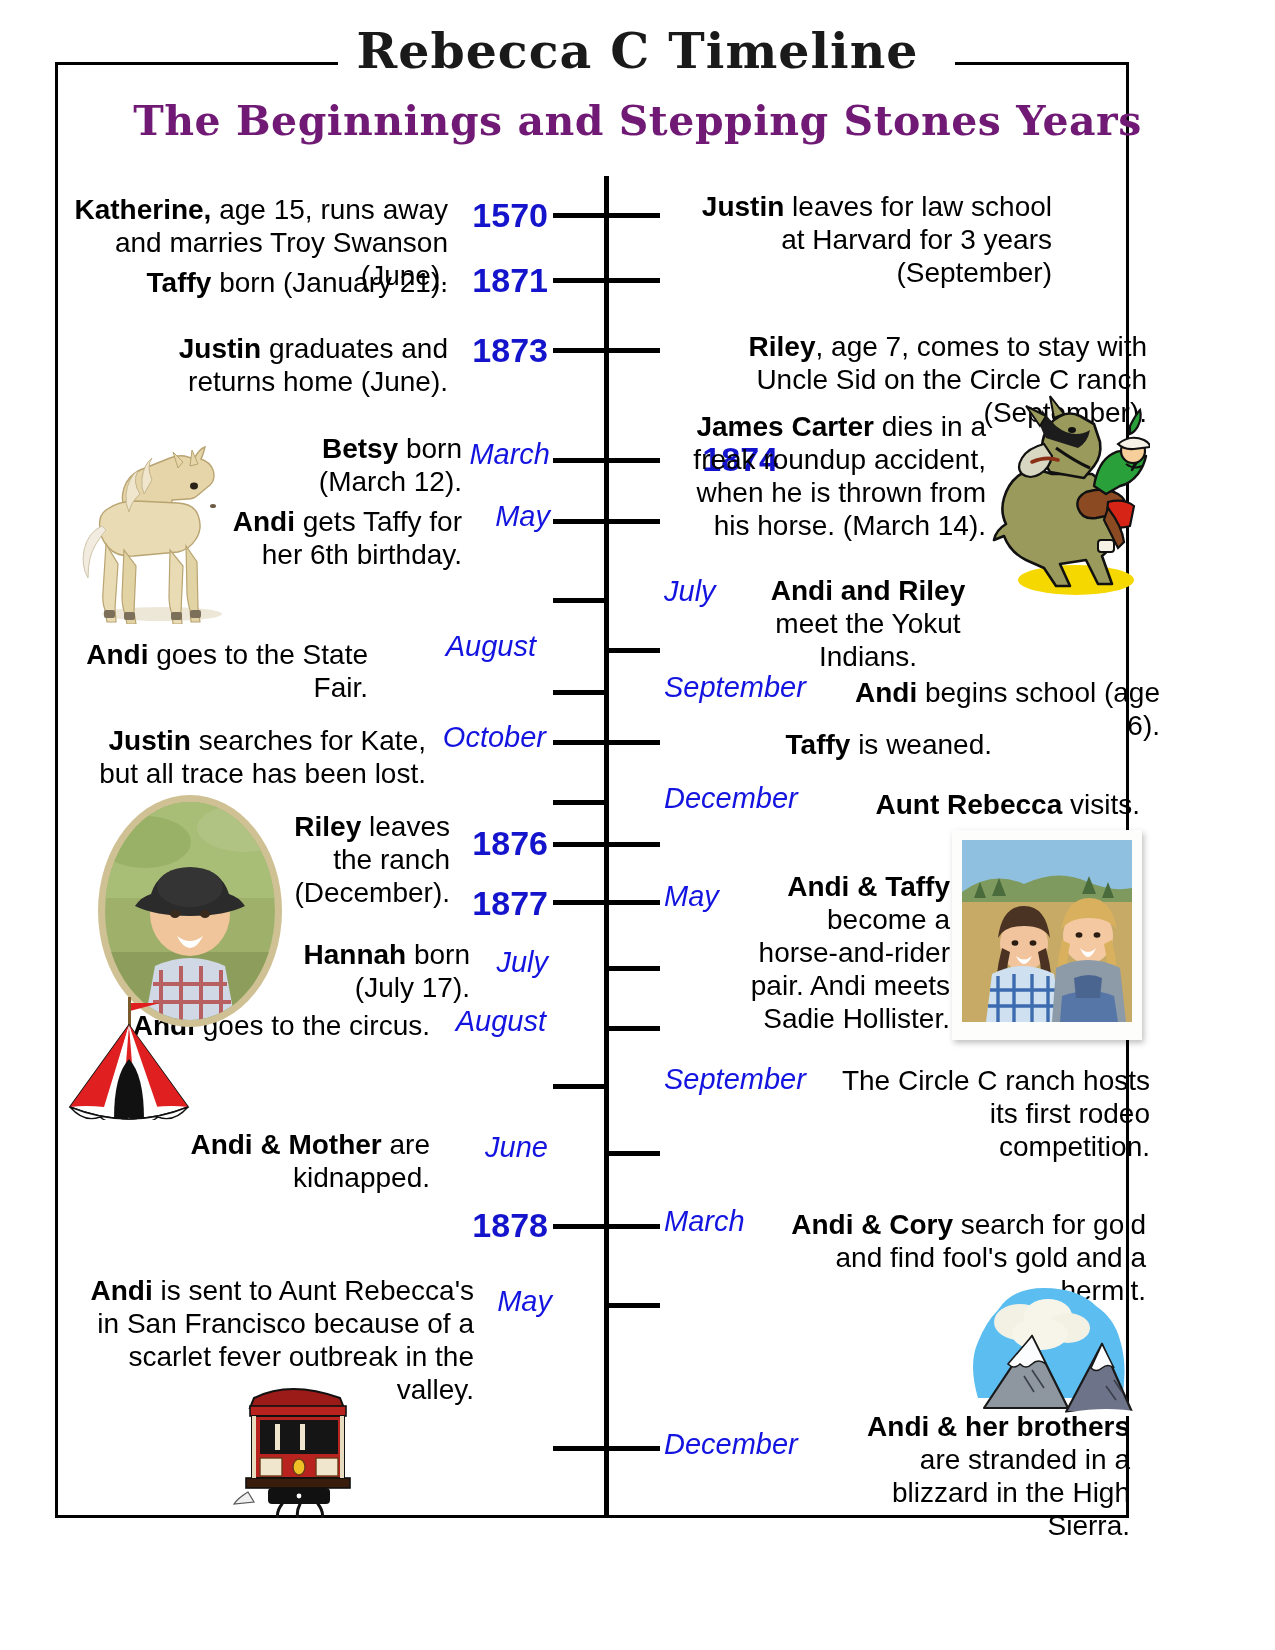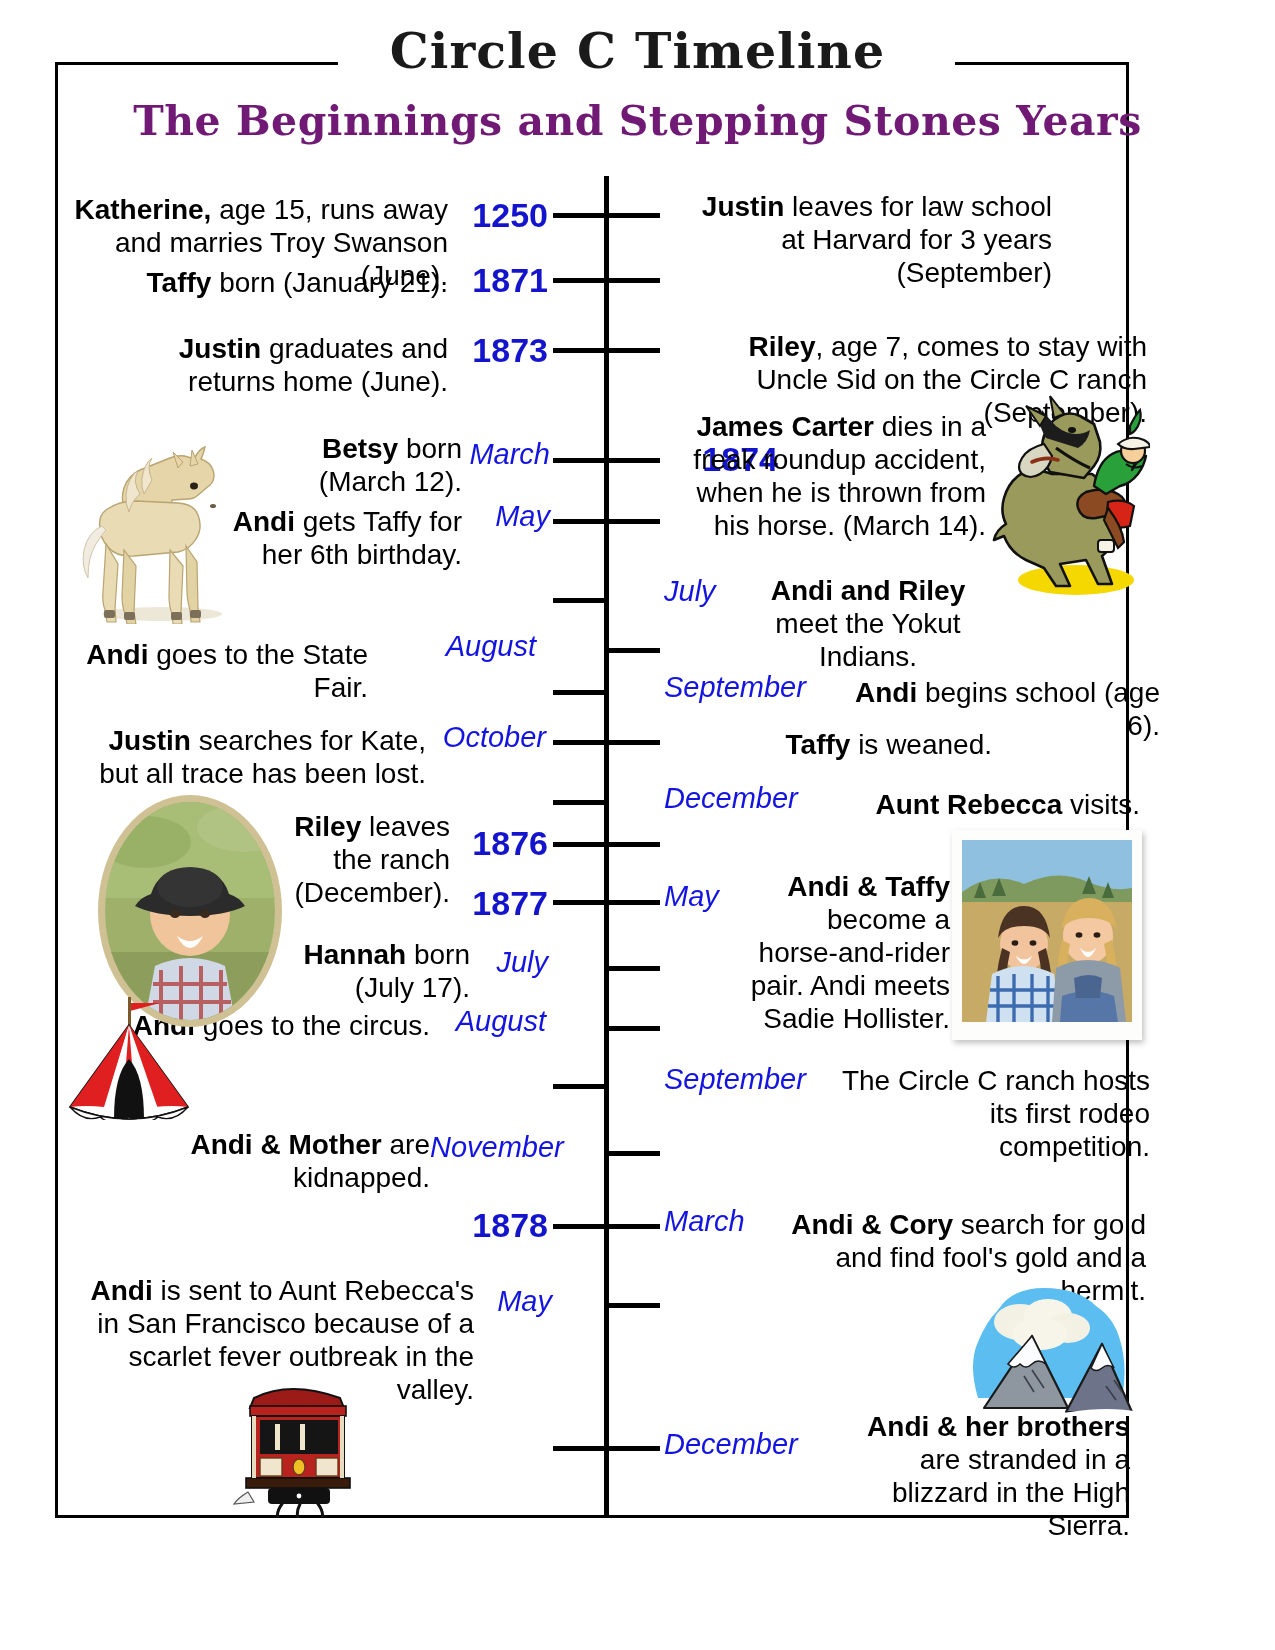--- a/index.html
+++ b/index.html
@@ -122,21 +122,21 @@
   
   #mountains{ left:962px; top:1280px; width:185px; height:150px; }
 </style>
 </head>
 <body>
 
 <div class="frame-top-left"></div>
 <div class="frame-top-right"></div>
 <div id="frame"></div>
 
-<div id="title">Circle C Timeline</div>
+<div id="title">Rebecca C Timeline</div>
 <div id="subtitle">The Beginnings and Stepping Stones Years</div>
 
 <div id="axis"></div>
 
 <div class="tick both" style="top:213px"></div>
 <div class="tick both" style="top:278px"></div>
 <div class="tick both" style="top:348px"></div>
 <div class="tick both" style="top:458px"></div>
 <div class="tick both" style="top:519px"></div>
 <div class="tick left" style="top:598px"></div>
@@ -148,21 +148,21 @@
 <div class="tick both" style="top:900px"></div>
 <div class="tick right" style="top:966px"></div>
 <div class="tick right" style="top:1026px"></div>
 <div class="tick left" style="top:1084px"></div>
 <div class="tick right" style="top:1151px"></div>
 <div class="tick both" style="top:1224px"></div>
 <div class="tick right" style="top:1303px"></div>
 <div class="tick both" style="top:1446px"></div>
 
 <div class="txt L" style="left:48px;top:193px;width:400px"><b>Katherine,</b> age 15, runs away and marries Troy Swanson (June).</div>
-<div class="year L" style="left:448px;top:196px;width:100px">1250</div>
+<div class="year L" style="left:448px;top:196px;width:100px">1570</div>
 <div class="txt R" style="left:672px;top:190px;width:380px"><b>Justin</b> leaves for law school at Harvard for 3 years (September)</div>
 
 <div class="txt L" style="left:130px;top:266px;width:318px"><b>Taffy</b> born (January 21).</div>
 <div class="year L" style="left:448px;top:261px;width:100px">1871</div>
 
 <div class="txt L" style="left:150px;top:332px;width:298px"><b>Justin</b> graduates and returns home (June).</div>
 <div class="year L" style="left:448px;top:331px;width:100px">1873</div>
 <div class="txt R" style="left:672px;top:330px;width:475px"><b>Riley</b>, age 7, comes to stay with Uncle Sid on the Circle C ranch (September).</div>
 
 <div class="txt L" style="left:230px;top:432px;width:232px"><b>Betsy</b> born (March 12).</div>
@@ -199,21 +199,21 @@
 <div class="txt L" style="left:252px;top:938px;width:218px"><b>Hannah</b> born (July 17).</div>
 <div class="month L" style="left:470px;top:946px;width:78px">July</div>
 
 <div class="txt L" style="left:130px;top:1009px;width:300px"><b>Andi</b> goes to the circus.</div>
 <div class="month L" style="left:434px;top:1005px;width:112px">August</div>
 
 <div class="month R" style="left:664px;top:1063px;width:168px">September</div>
 <div class="txt R" style="left:838px;top:1064px;width:312px">The Circle C ranch hosts its first rodeo competition.</div>
 
 <div class="txt L" style="left:130px;top:1128px;width:300px"><b>Andi &amp; Mother</b> are kidnapped.</div>
-<div class="month L" style="left:430px;top:1131px;width:118px">November</div>
+<div class="month L" style="left:430px;top:1131px;width:118px">June</div>
 
 <div class="year L" style="left:440px;top:1206px;width:108px">1878</div>
 <div class="month R" style="left:664px;top:1205px;width:110px">March</div>
 <div class="txt R" style="left:776px;top:1208px;width:370px"><b>Andi &amp; Cory</b> search for gold and find fool's gold and a hermit.</div>
 
 <div class="txt L" style="left:74px;top:1274px;width:400px"><b>Andi</b> is sent to Aunt Rebecca's in San Francisco because of a scarlet fever outbreak in the valley.</div>
 <div class="month L" style="left:474px;top:1285px;width:78px">May</div>
 
 <div class="month R" style="left:664px;top:1428px;width:160px">December</div>
 <div class="txt R" style="left:830px;top:1410px;width:300px"><b>Andi &amp; her brothers</b> are stranded in a blizzard in the High Sierra.</div>

